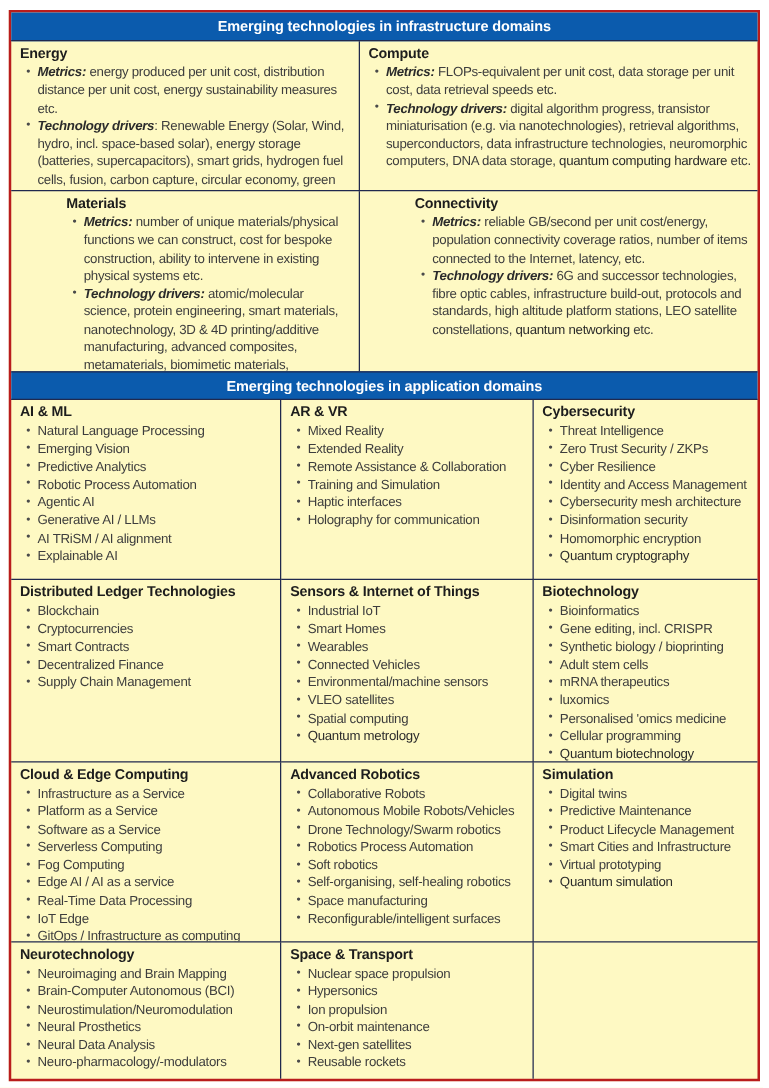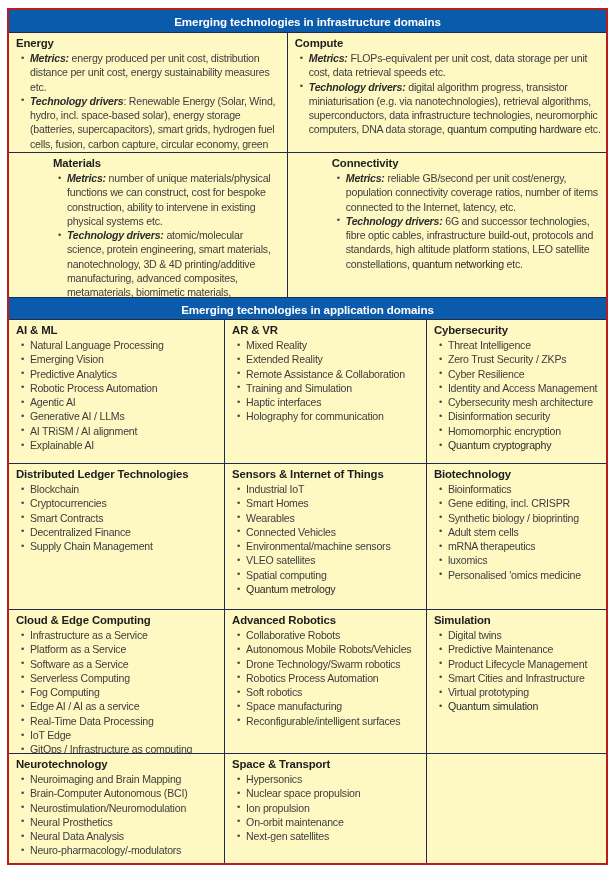--- a/index.html
+++ b/index.html
@@ -190,20 +190,22 @@
     <div class="cell">
       <h3>Biotechnology</h3>
       <ul>
           <li><span>Bioinformatics</span></li>
           <li><span>Gene editing, incl. CRISPR</span></li>
           <li><span>Synthetic biology / bioprinting</span></li>
           <li><span>Adult stem cells</span></li>
           <li><span>mRNA therapeutics</span></li>
           <li><span>luxomics</span></li>
           <li><span>Personalised 'omics medicine</span></li>
+          <li><span>Cellular programming</span></li>
+          <li><span class="seg-b">Quantum biotechnology</span></li>
         </ul>
     </div>
     <div class="cell">
       <h3>Cloud &amp; Edge Computing</h3>
       <ul>
           <li><span>Infrastructure as a Service</span></li>
           <li><span>Platform as a Service</span></li>
           <li><span>Software as a Service</span></li>
           <li><span>Serverless Computing</span></li>
           <li><span>Fog Computing</span></li>
@@ -214,20 +216,21 @@
         </ul>
     </div>
     <div class="cell">
       <h3>Advanced Robotics</h3>
       <ul>
           <li><span>Collaborative Robots</span></li>
           <li><span>Autonomous Mobile Robots/Vehicles</span></li>
           <li><span>Drone Technology/Swarm robotics</span></li>
           <li><span>Robotics Process Automation</span></li>
           <li><span>Soft robotics</span></li>
+          <li><span>Self-organising, self-healing robotics</span></li>
           <li><span>Space manufacturing</span></li>
           <li><span>Reconfigurable/intelligent surfaces</span></li>
         </ul>
     </div>
     <div class="cell">
       <h3>Simulation</h3>
       <ul>
           <li><span>Digital twins</span></li>
           <li><span>Predictive Maintenance</span></li>
           <li><span>Product Lifecycle Management</span></li>
@@ -243,23 +246,24 @@
           <li><span>Brain-Computer Autonomous (BCI)</span></li>
           <li><span>Neurostimulation/Neuromodulation</span></li>
           <li><span>Neural Prosthetics</span></li>
           <li><span>Neural Data Analysis</span></li>
           <li><span>Neuro-pharmacology/-modulators</span></li>
         </ul>
     </div>
     <div class="cell">
       <h3>Space &amp; Transport</h3>
       <ul>
+          <li><span>Nuclear space propulsion</span></li>
           <li><span>Hypersonics</span></li>
-          <li><span>Nuclear space propulsion</span></li>
           <li><span>Ion propulsion</span></li>
           <li><span>On-orbit maintenance</span></li>
           <li><span>Next-gen satellites</span></li>
+          <li><span>Reusable rockets</span></li>
         </ul>
     </div>
     <div class="cell"></div>
   </div>
 
 </div>
 
 </body></html>

